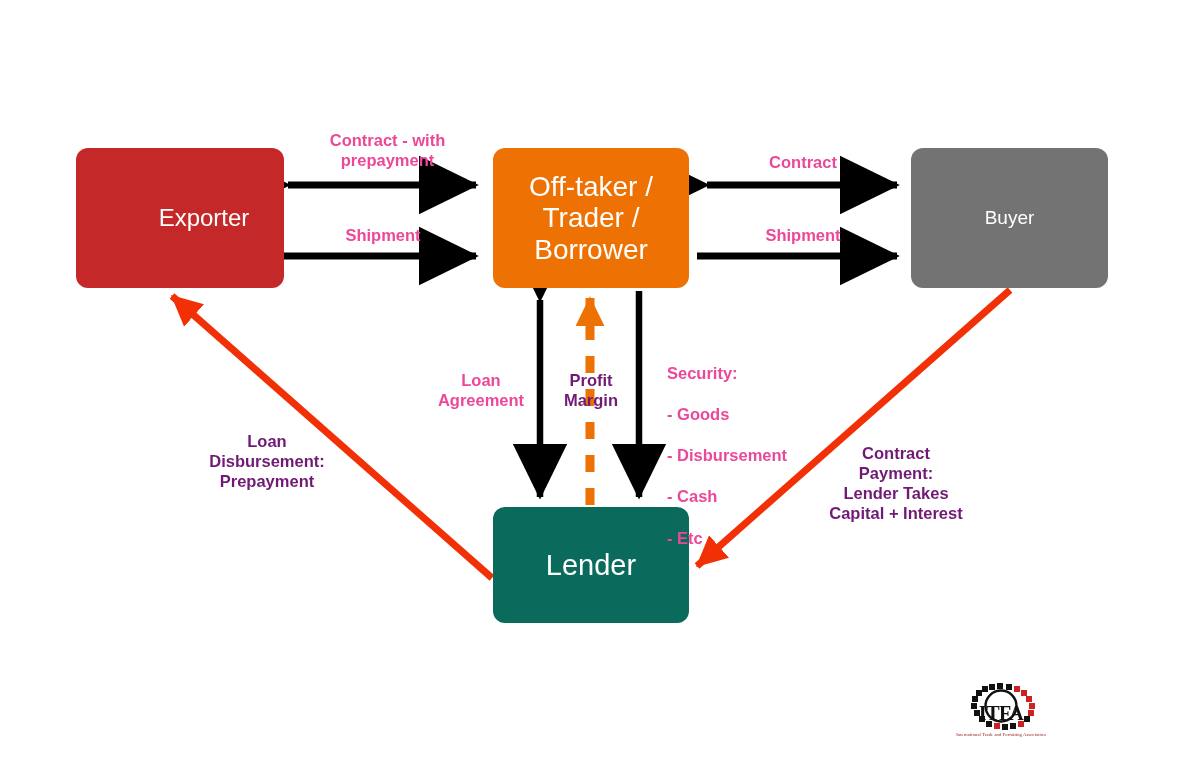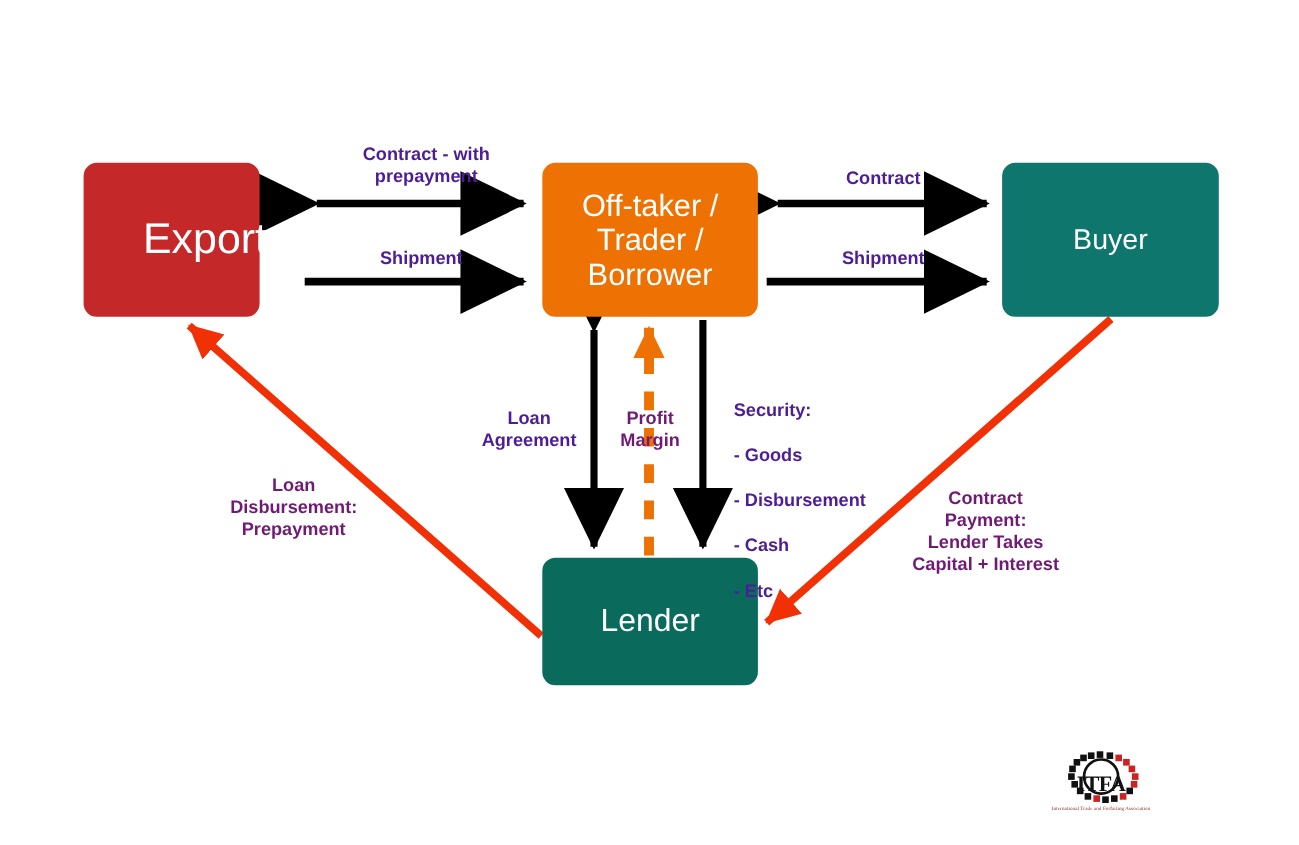--- a/index.html
+++ b/index.html
@@ -40,43 +40,43 @@
     box-sizing: border-box;
     z-index: 3;
   }
   .node-label {
     display: block;
     width: 100%;
     padding: 0 6px;
     box-sizing: border-box;
   }
   #node-exporter {
-    left: 76px; top: 148px; width: 160px; height: 140px;
+    left: 76px; top: 148px; width: 208px; height: 140px;
     background: #c52828;
-    font-size: 39px;
+    font-size: 24px;
     padding-left: 48px;
   }
   #node-offtaker {
     left: 493px; top: 148px; width: 196px; height: 140px;
     background: #ed7203;
     font-size: 28px;
   }
   #node-buyer {
     left: 911px; top: 148px; width: 197px; height: 140px;
-    background: #0f766e;
-    font-size: 26px;
+    background: #737373;
+    font-size: 19px;
   }
   #node-lender {
     left: 493px; top: 507px; width: 196px; height: 116px;
     background: #0a6b5c;
     font-size: 29px;
   }
   .edge-label {
     position: absolute;
-    color: #4c1d95;
+    color: #ec4899;
     font-weight: bold;
     text-align: center;
     line-height: 1.22;
     z-index: 4;
     white-space: pre-line;
   }
   .edge-label.red {
     color: #701a75;
     text-align: center;
   }

